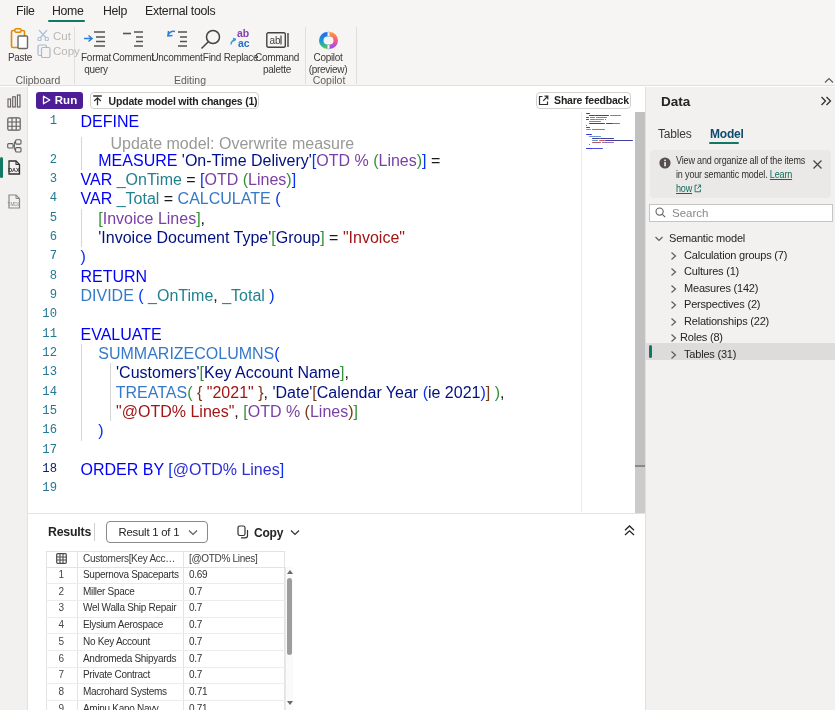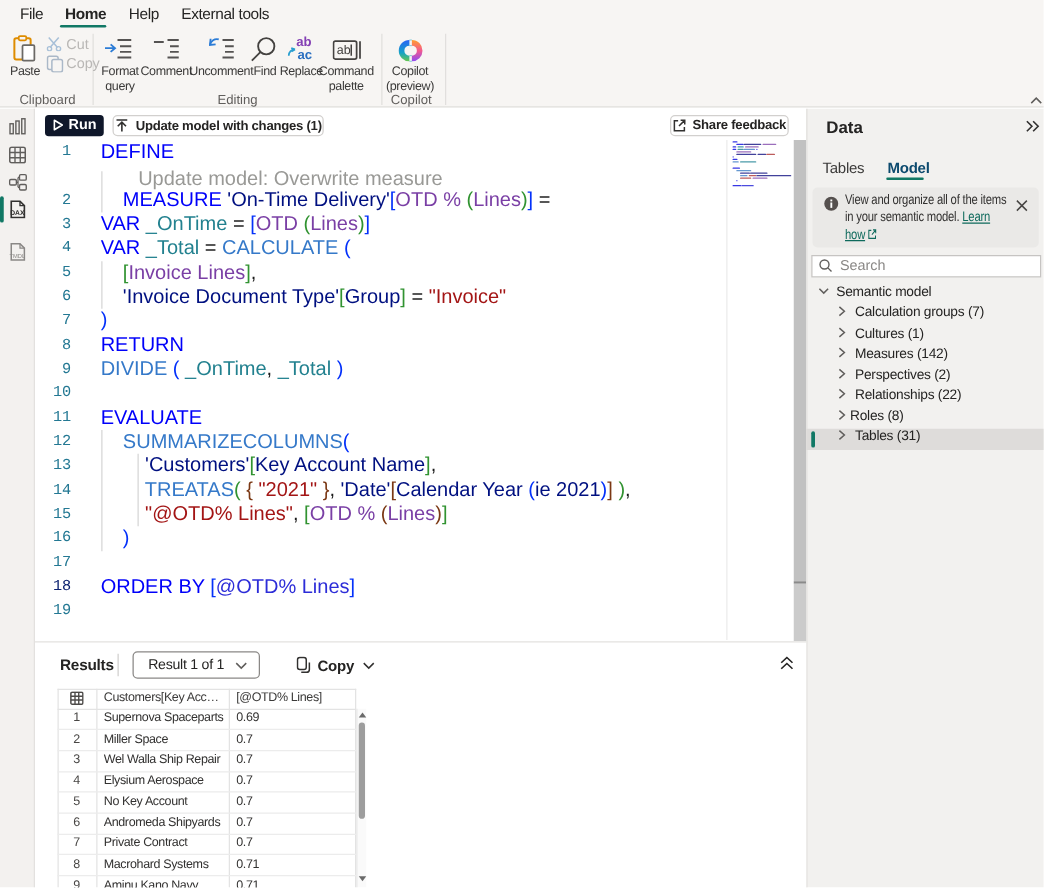--- a/index.html
+++ b/index.html
@@ -7,30 +7,30 @@
 .abs{position:absolute}
 .menu{position:absolute;top:4px;font-size:12.3px;color:#252423;letter-spacing:-0.3px}
 .k{color:#0000fa}.f{color:#3579c9}.v{color:#22818f}.t{color:#001080}.m{color:#7a3fa5}.s{color:#a31515}
 .b0{color:#0431fa}.b1{color:#319331}.b2{color:#7b3814}
 .lnum{position:absolute;width:29px;text-align:right;color:#237893;font-family:"Liberation Mono",monospace;font-size:12.2px;line-height:19.33px}
 .cline{position:absolute;left:80.5px;font-family:Liberation Sans, sans-serif;font-size:16px;line-height:19.33px;white-space:pre;color:#1a1a1a}
 .guide{position:absolute;width:1px;background:#d6d6d6}
 .riblabel{position:absolute;font-size:10px;color:#3b3a39;text-align:center;line-height:11.5px;white-space:nowrap;letter-spacing:-0.3px}
 .grplabel{position:absolute;font-size:10.5px;color:#605e5c;text-align:center;white-space:nowrap}
 .mm{position:absolute;height:1.1px;border-radius:0.5px;opacity:0.8}
-.trow{position:absolute;left:645px;width:190px;height:16.5px;font-size:11px;color:#252423;display:flex;align-items:flex-start;letter-spacing:-0.2px;white-space:nowrap}
+.trow{position:absolute;left:645px;width:190px;height:16.5px;font-size:11px;color:#252423;display:flex;align-items:flex-end;letter-spacing:-0.2px;white-space:nowrap}
 .cell{position:absolute;font-size:10px;color:#323130;line-height:16.7px;white-space:nowrap;overflow:hidden;letter-spacing:-0.3px;text-overflow:ellipsis}
 .btn{position:absolute;background:#fff;border:1px solid #c8c6c4;border-radius:4px;display:flex;align-items:center;justify-content:center;font-size:10.5px;font-weight:bold;color:#252423;white-space:nowrap;letter-spacing:-0.2px}
 </style>
 </head>
 <body>
 
 <div class="abs" style="left:0;top:0;width:835px;height:86px;background:#f7f5f3;border-bottom:1px solid #e1dfdd"></div>
 <div class="menu" style="left:16px">File</div>
-<div class="menu" style="left:52px;font-weight:bold">Home</div>
+<div class="menu" style="left:52px;font-weight:normal">Home</div>
 <div class="abs" style="left:48px;top:19.5px;width:37px;height:2.6px;background:#117865;border-radius:2px"></div>
 <div class="menu" style="left:103px">Help</div>
 <div class="menu" style="left:145px">External tools</div>
 
 <svg class="abs" style="left:824px;top:77px" width="10" height="7" viewBox="0 0 10 7">
     <path d="M1 5.5 L5 1.5 L9 5.5" stroke="#605e5c" stroke-width="1.2" fill="none"></path>
   </svg>
 
 <div class="abs" style="left:74px;top:27px;width:1px;height:57px;background:#e1dfdd"></div>
 <div class="abs" style="left:305px;top:27px;width:1px;height:57px;background:#e1dfdd"></div>
@@ -140,21 +140,21 @@
 <path d="M9 1 V4.5 H12.5" fill="none" stroke="#323130" stroke-width="1.1"></path>
 <text x="1.2" y="12.2" font-family="Liberation Sans" font-size="5.4" font-weight="bold" fill="#323130">DAX</text>
 </svg>
 <svg class="abs" style="left:7px;top:194px" width="14" height="15" viewBox="0 0 14 15">
 <path d="M2 1 H9 L12.5 4.5 V14 H2 Z" fill="none" stroke="#8a8886" stroke-width="1.2"></path>
 <path d="M9 1 V4.5 H12.5" fill="none" stroke="#8a8886" stroke-width="1"></path>
 <text x="0.6" y="12.2" font-family="Liberation Sans" font-size="4.6" fill="#8a8886">TMDL</text>
 </svg>
 
 <div class="abs" style="left:28px;top:87px;width:617px;height:25px;background:#fff"></div>
-<div class="abs" style="left:36px;top:92px;width:47px;height:16.5px;background:#0f172a;border-radius:3px;display:flex;align-items:center;justify-content:center">
+<div class="abs" style="left:36px;top:92px;width:47px;height:16.5px;background:#4c1d95;border-radius:3px;display:flex;align-items:center;justify-content:center">
 <svg width="9" height="10" viewBox="0 0 9 10" style="margin-right:4px">
       <path d="M1.5 1.2 L7.8 5 L1.5 8.8 Z" fill="none" stroke="#fff" stroke-width="1.3" stroke-linejoin="round"></path>
     </svg>
 <span style="color:#fff;font-size:11.5px;font-weight:bold">Run</span>
 </div>
 <div class="btn" style="left:90px;top:92px;width:169px;height:17px;border-color:#d2d0ce">
 <svg width="11" height="11" viewBox="0 0 11 11" style="margin-right:6px">
       <path d="M1.2 1 H9.8 M5.5 3 V10.2 M2.2 6 L5.5 2.8 L8.8 6" stroke="#323130" stroke-width="1.3" fill="none"></path>
     </svg>
 Update model with changes (1)

